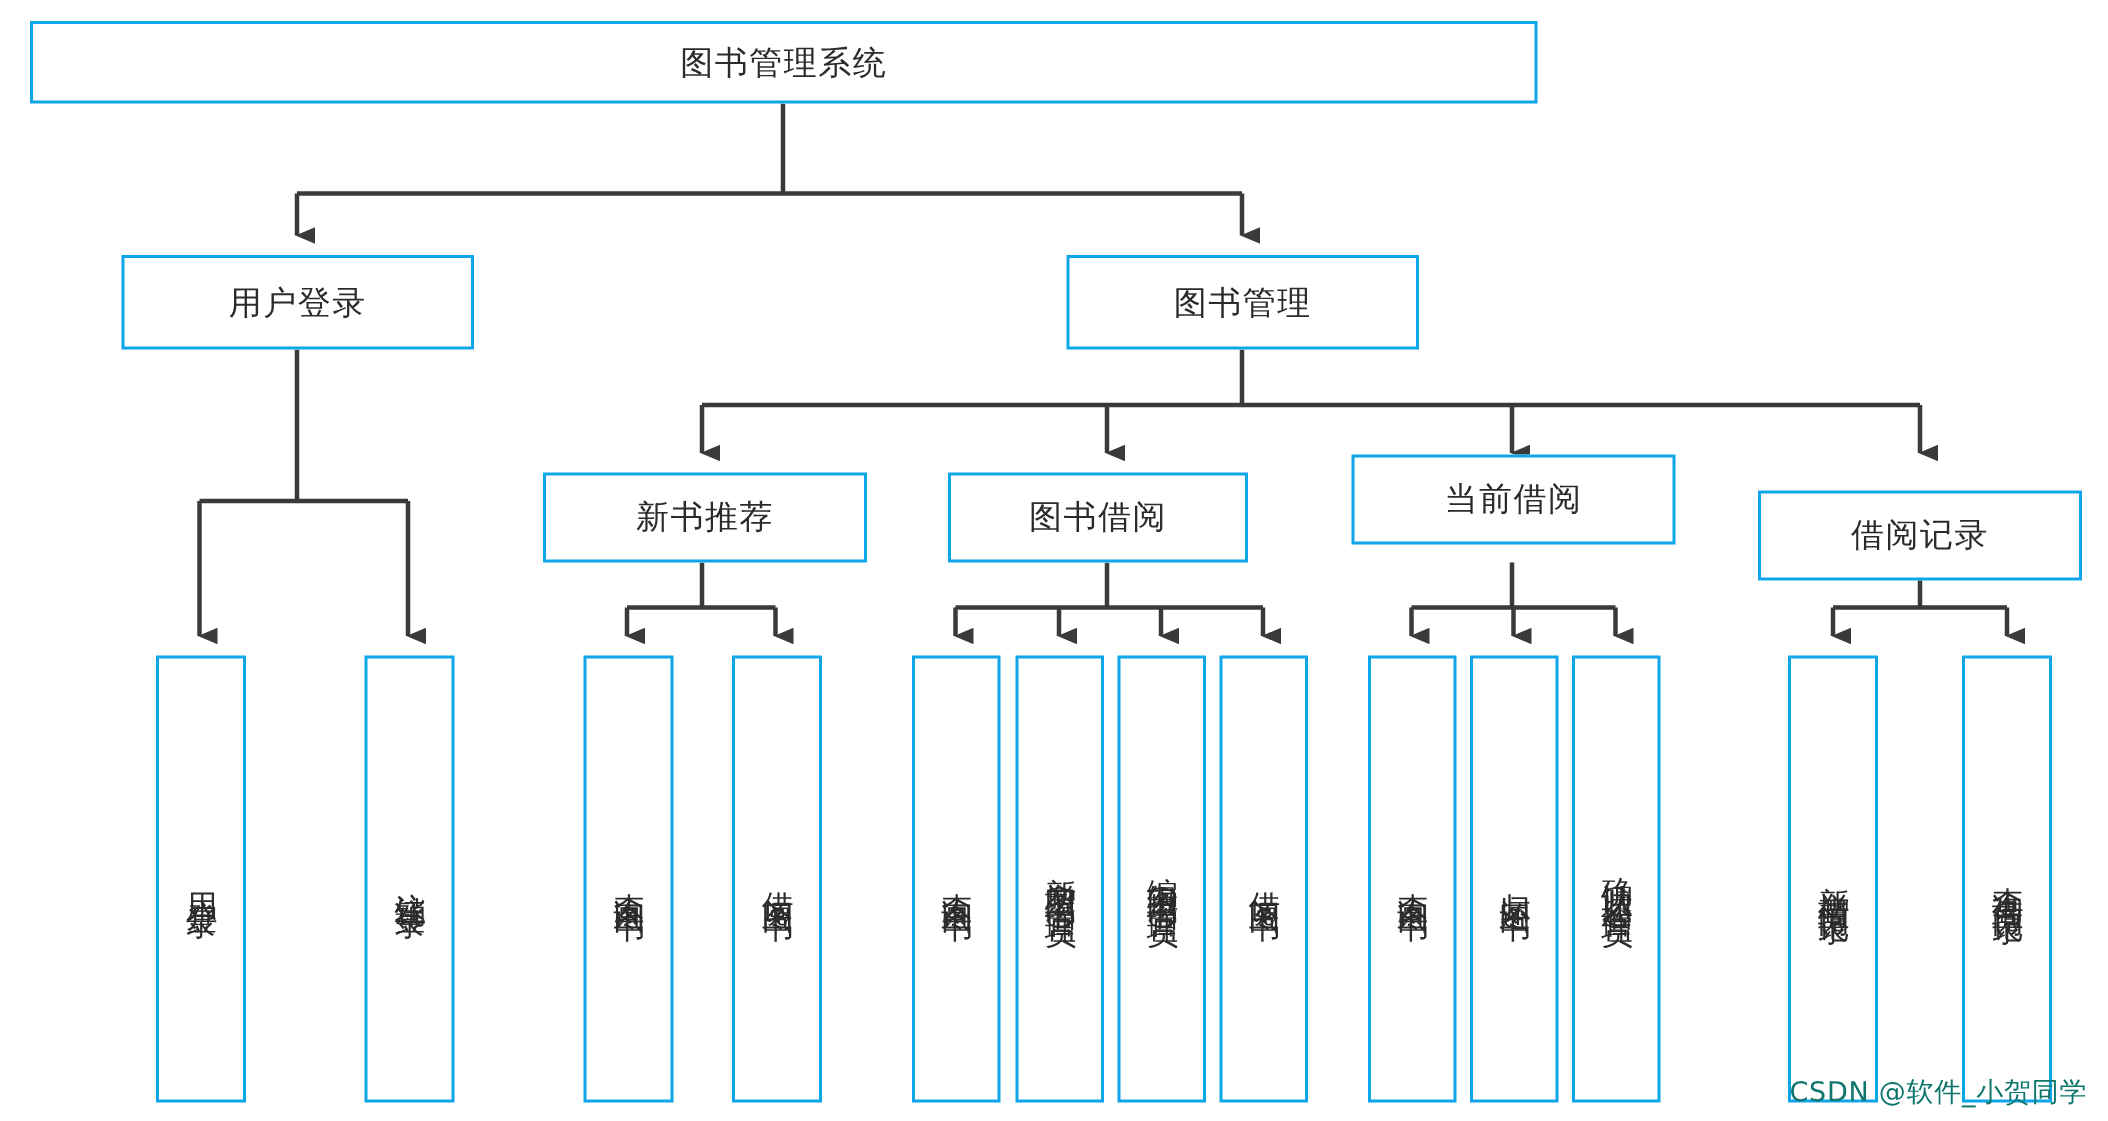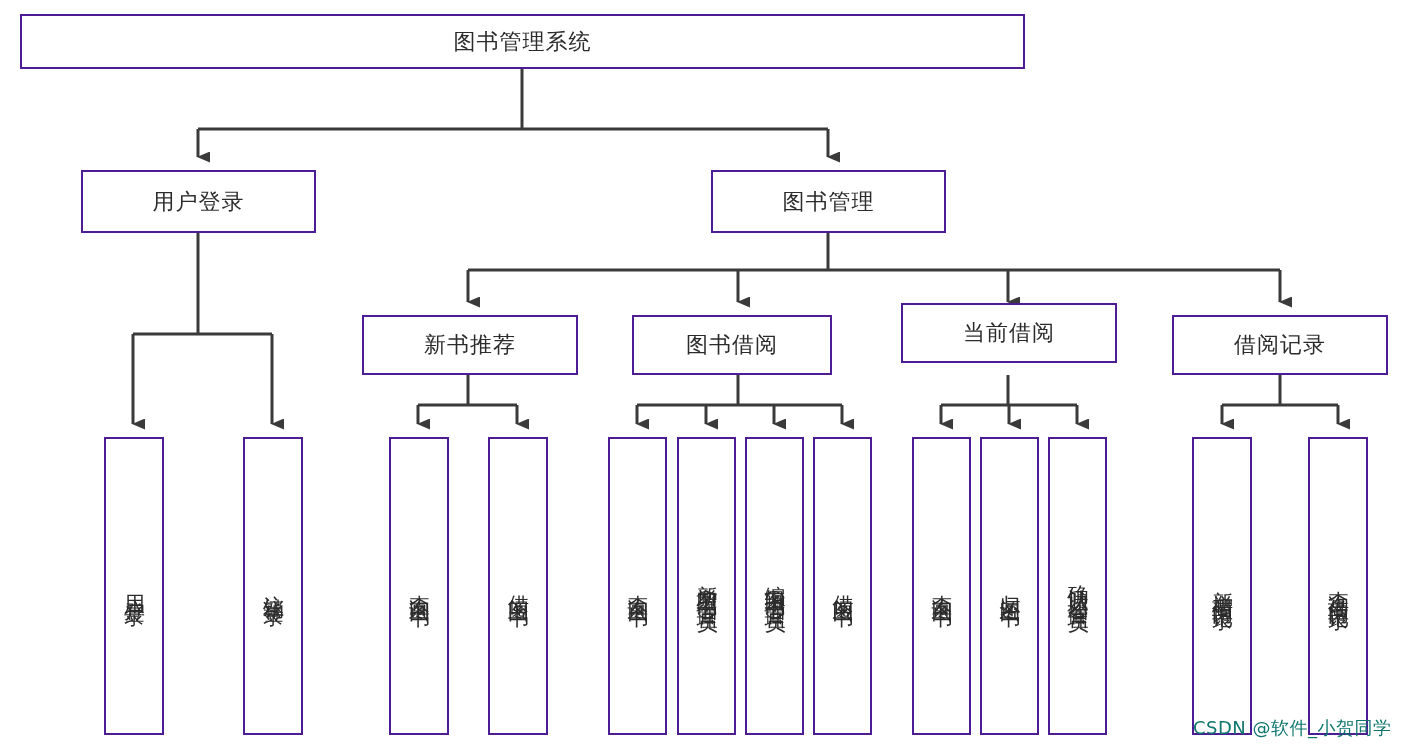--- a/index.html
+++ b/index.html
@@ -23,21 +23,21 @@
     left: 0;
     top: 0;
     width: 1405px;
     height: 747px;
     pointer-events: none;
   }
   .node {
     position: absolute;
     box-sizing: border-box;
     background: #ffffff;
-    border: 2px solid #4c1d95;
+    border: 2px solid #0ea5e9;
     display: flex;
     align-items: center;
     justify-content: center;
     color: #2b2b2b;
   }
   .node.horiz {
     font-size: 22px;
     letter-spacing: 1px;
   }
   .node.vert {
@@ -126,21 +126,21 @@
 
   <div class="node horiz" style="left:711px; top:170px; width:235px; height:63px;">
     <span>图书管理</span>
   </div>
   <div class="node horiz" style="left:632px; top:315px; width:200px; height:60px;">
     <span>图书借阅</span>
   </div>
   <div class="node horiz" style="left:901px; top:303px; width:216px; height:60px;font-family:Liberation Mono, monospace;">
     <span>当前借阅</span>
   </div>
-  <div class="node horiz" style="left:1172px; top:315px; width:216px; height:60px;">
+  <div class="node horiz" style="left:1172px; top:327px; width:216px; height:60px;">
     <span>借阅记录</span>
   </div>
 
   <div class="node vert" style="left:104px; top:437px; width:60px; height:298px;">
     <span class="vtext">用户登录</span>
   </div>
   <div class="node vert" style="left:243px; top:437px; width:60px; height:298px;">
     <span class="vtext">注销登录</span>
   </div>
 

